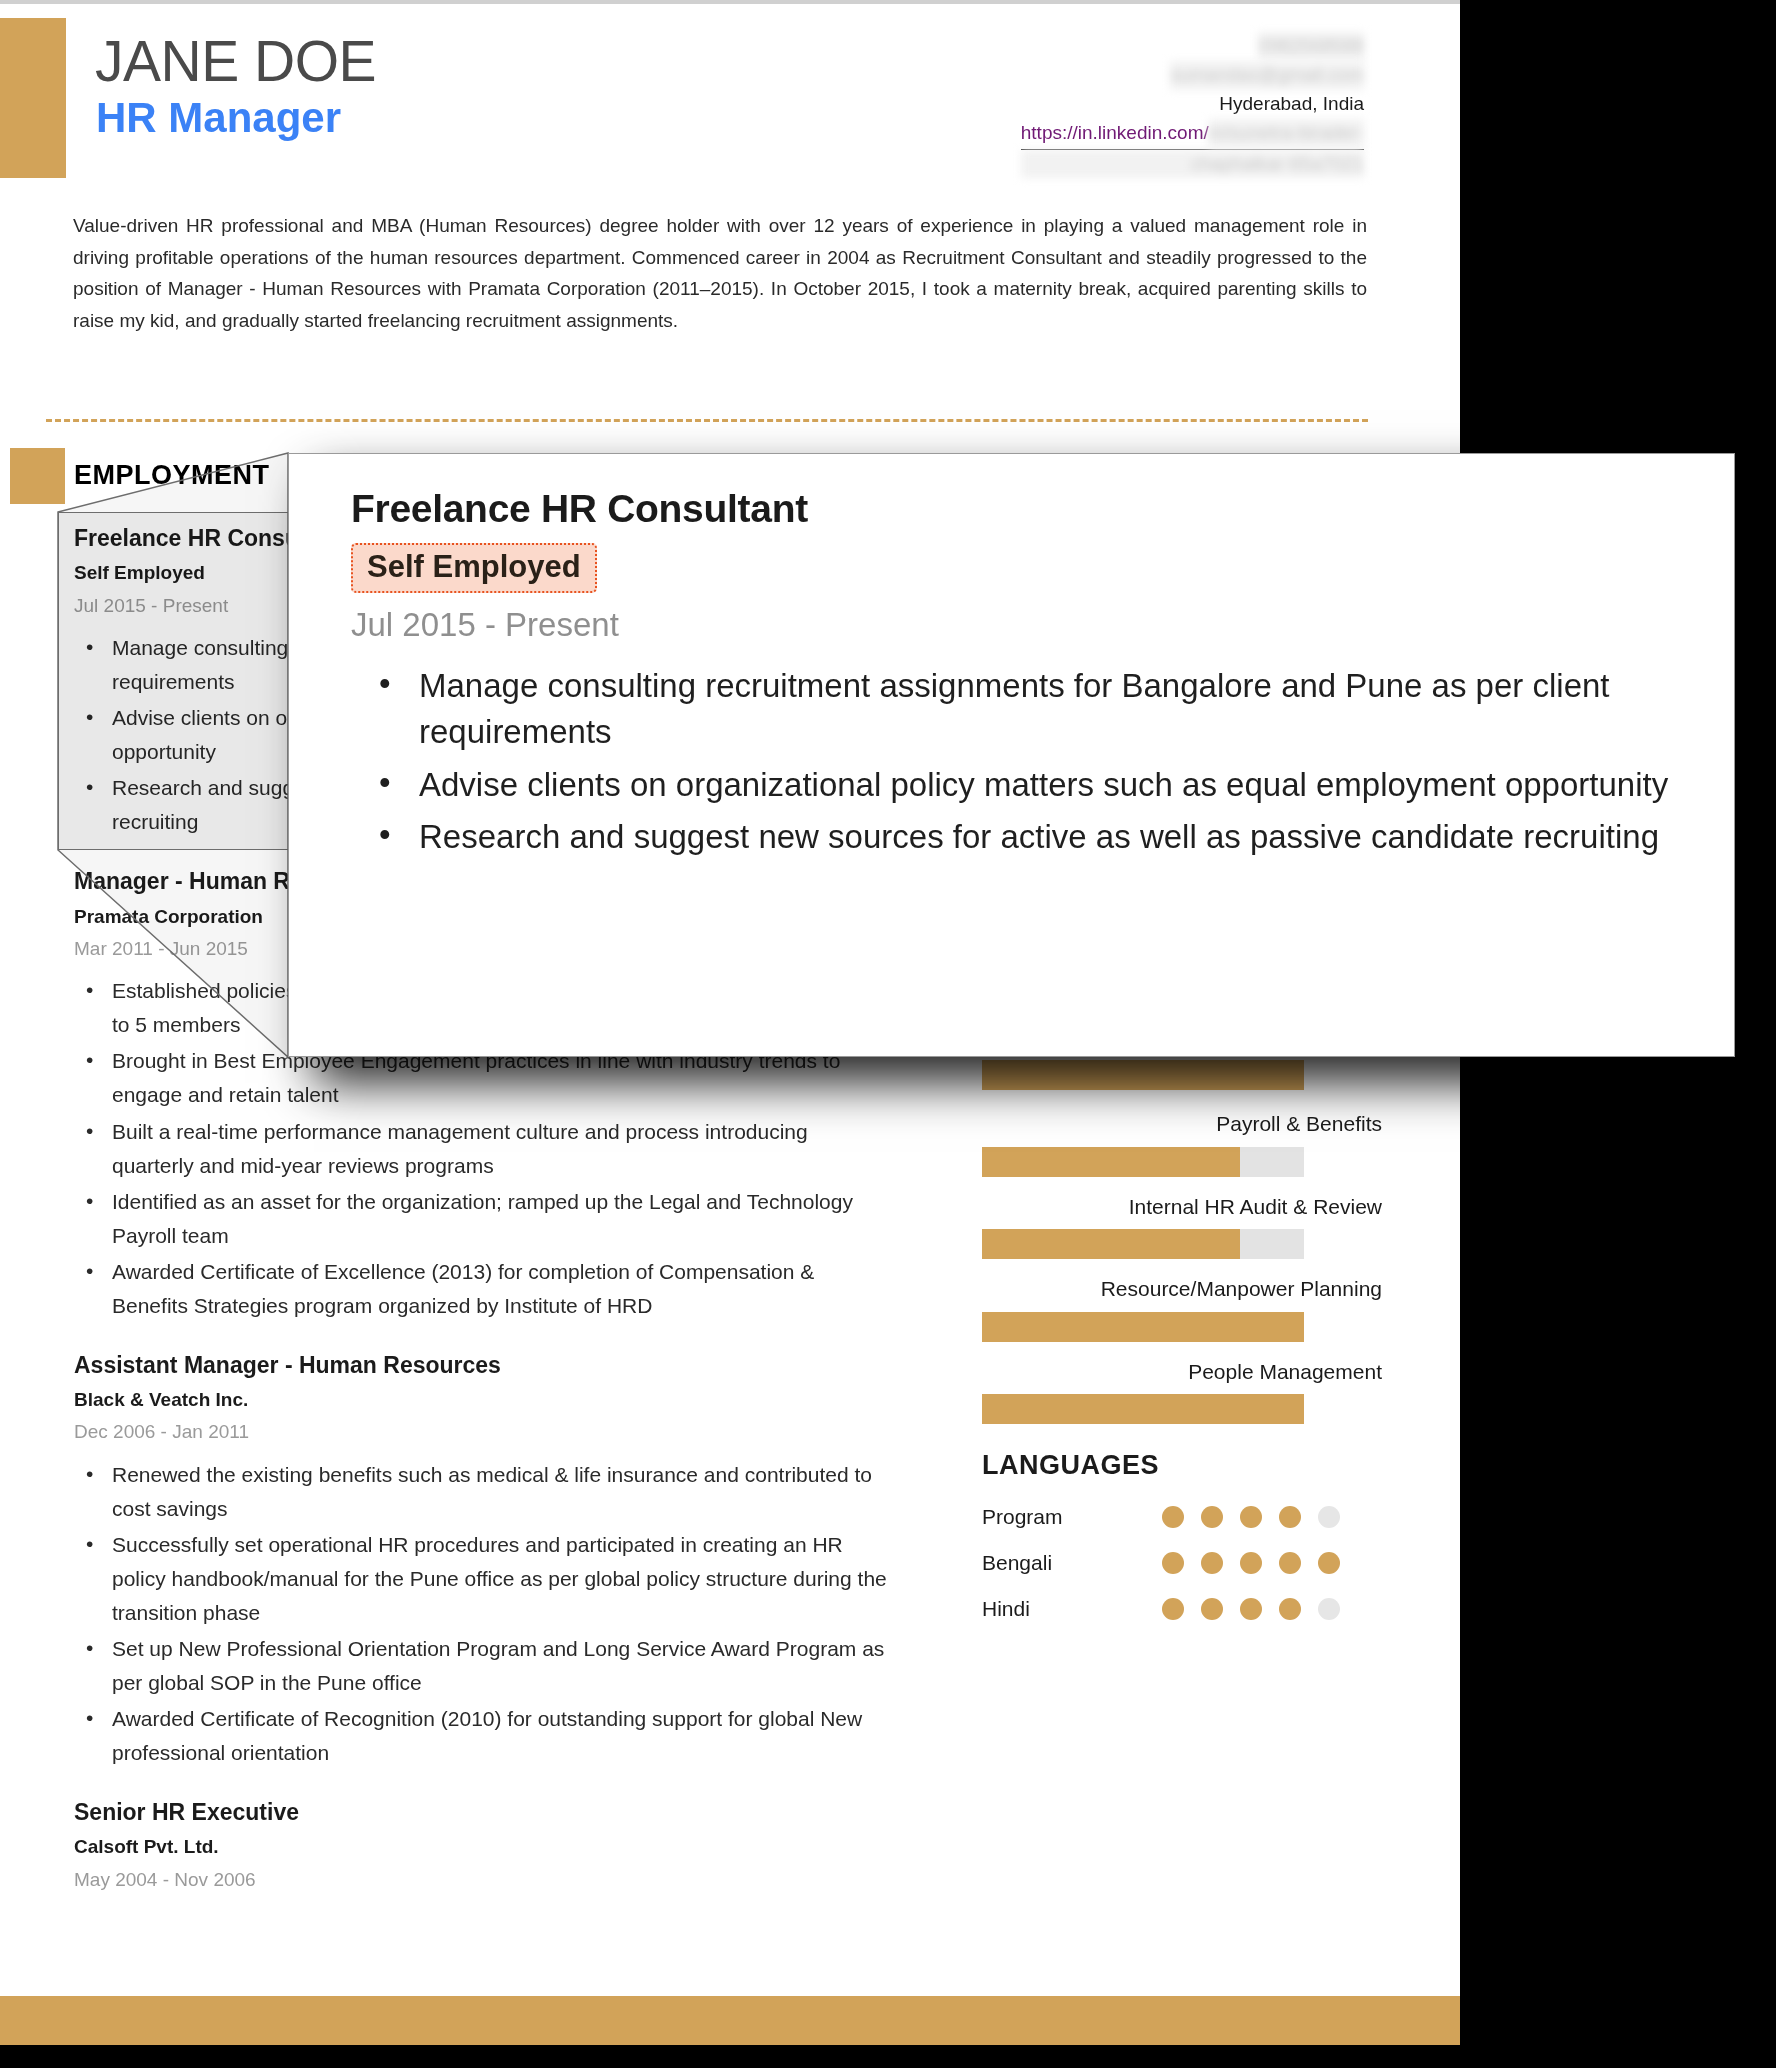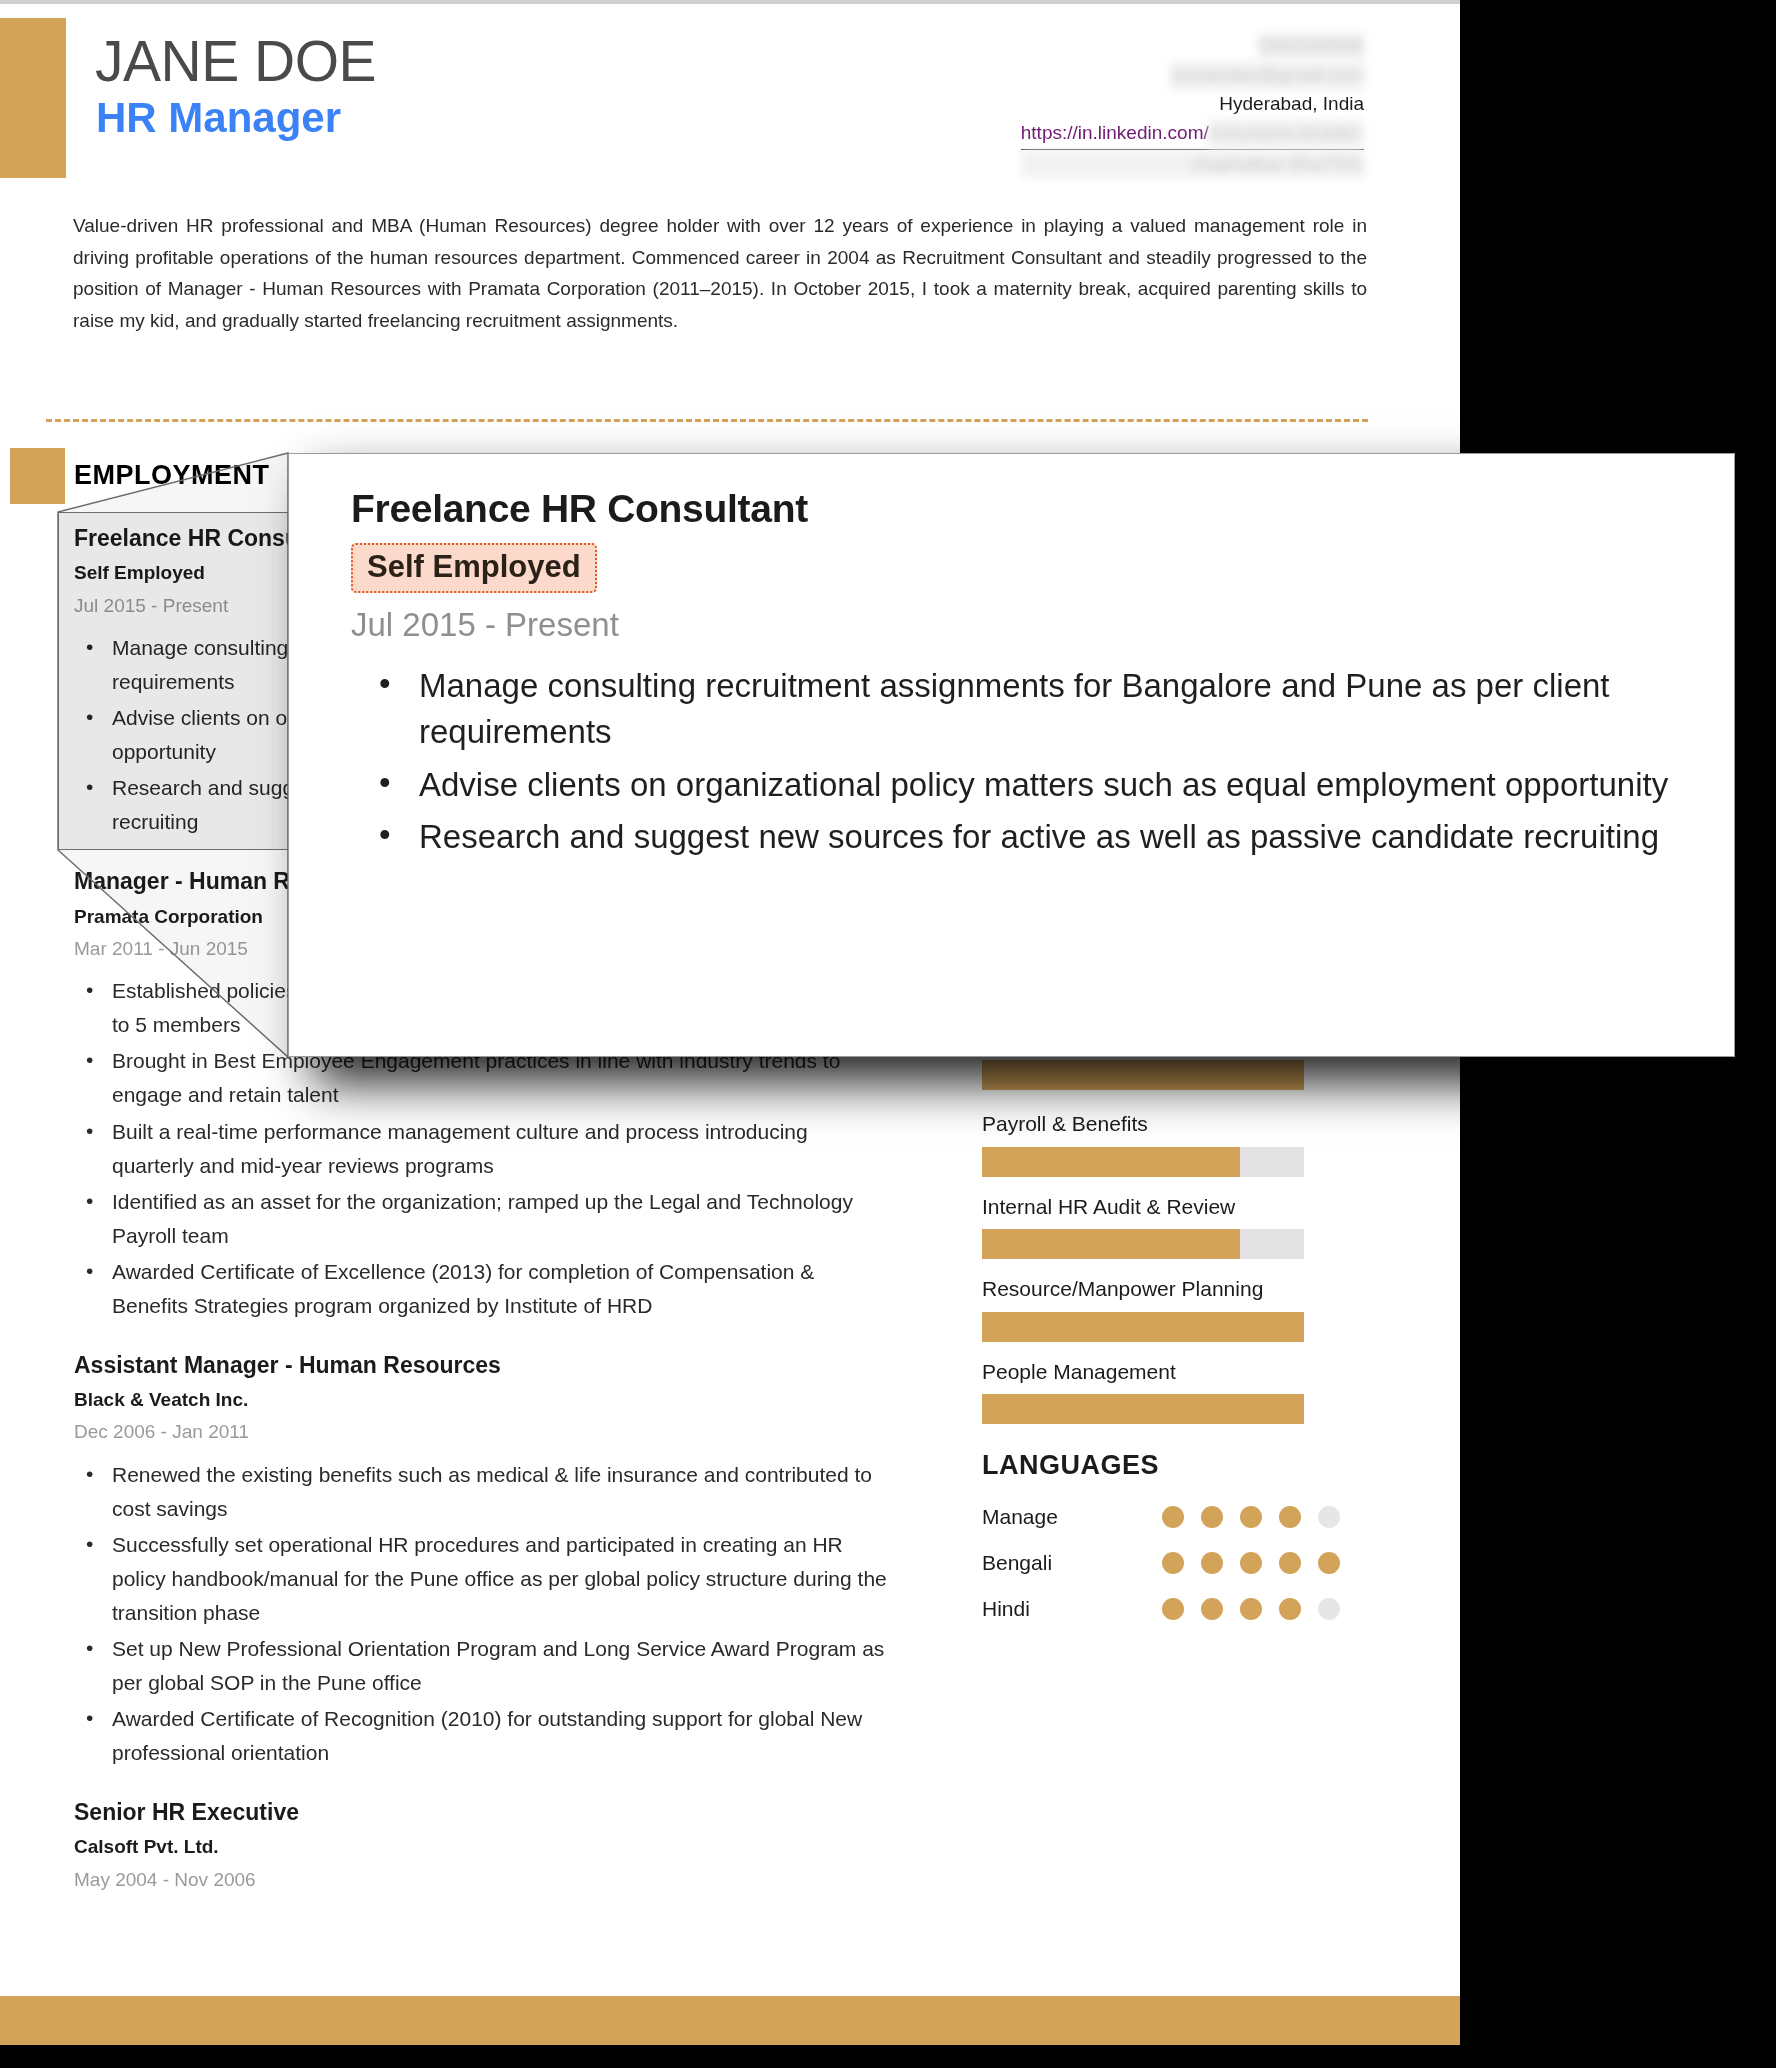--- a/index.html
+++ b/index.html
@@ -224,21 +224,21 @@
     pointer-events: none;
   }
 
   
   #right-column {
     position: absolute;
     left: 982px;
     top: 1060px;
     width: 400px;
   }
-  .skill-row { margin-bottom: 14px; }
+  .skill-row { margin-bottom: 14px; text-align: right; }
   .skill-label {
     font-size: 21px;
     color: #1b1b1b;
     line-height: 1.5;
     margin-bottom: 7px;
   }
   .skill-track {
     width: 322px;
     height: 30px;
     background: #e3e3e3;
@@ -469,21 +469,21 @@
     <div class="skill-row">
       <div class="skill-label">People Management</div>
       <div class="skill-track">
         <div class="skill-fill" style="width: 100%;"></div>
       </div>
     </div>
 
     <div id="languages-heading">LANGUAGES</div>
 
     <div class="lang-row">
-      <div class="lang-name">Manage</div>
+      <div class="lang-name">Program</div>
       <div class="lang-dots">
           <span class="dot filled"></span>
           <span class="dot filled"></span>
           <span class="dot filled"></span>
           <span class="dot filled"></span>
           <span class="dot"></span>
         </div>
     </div>
     <div class="lang-row">
       <div class="lang-name">Bengali</div>

